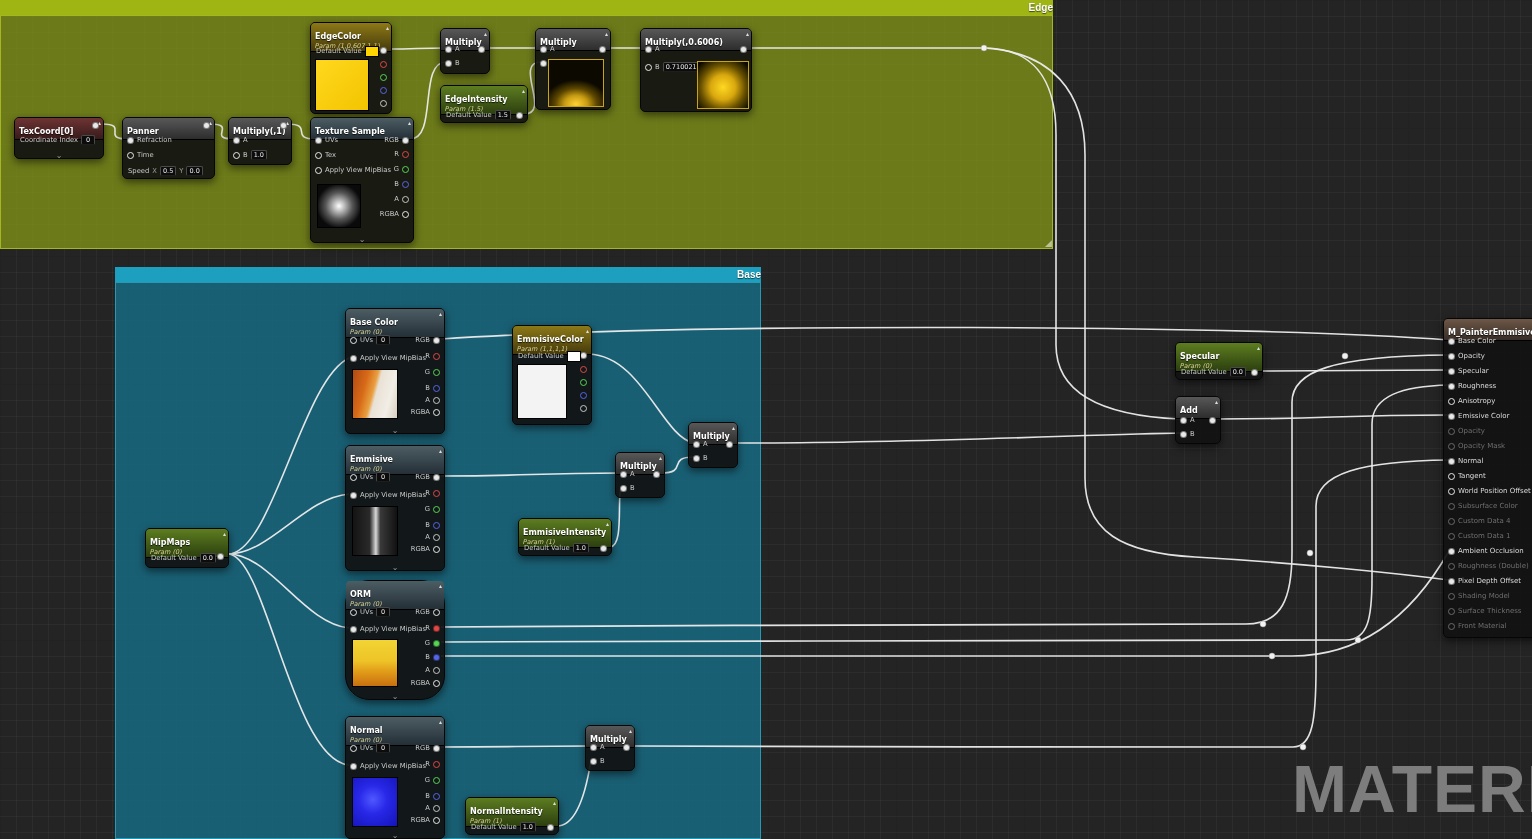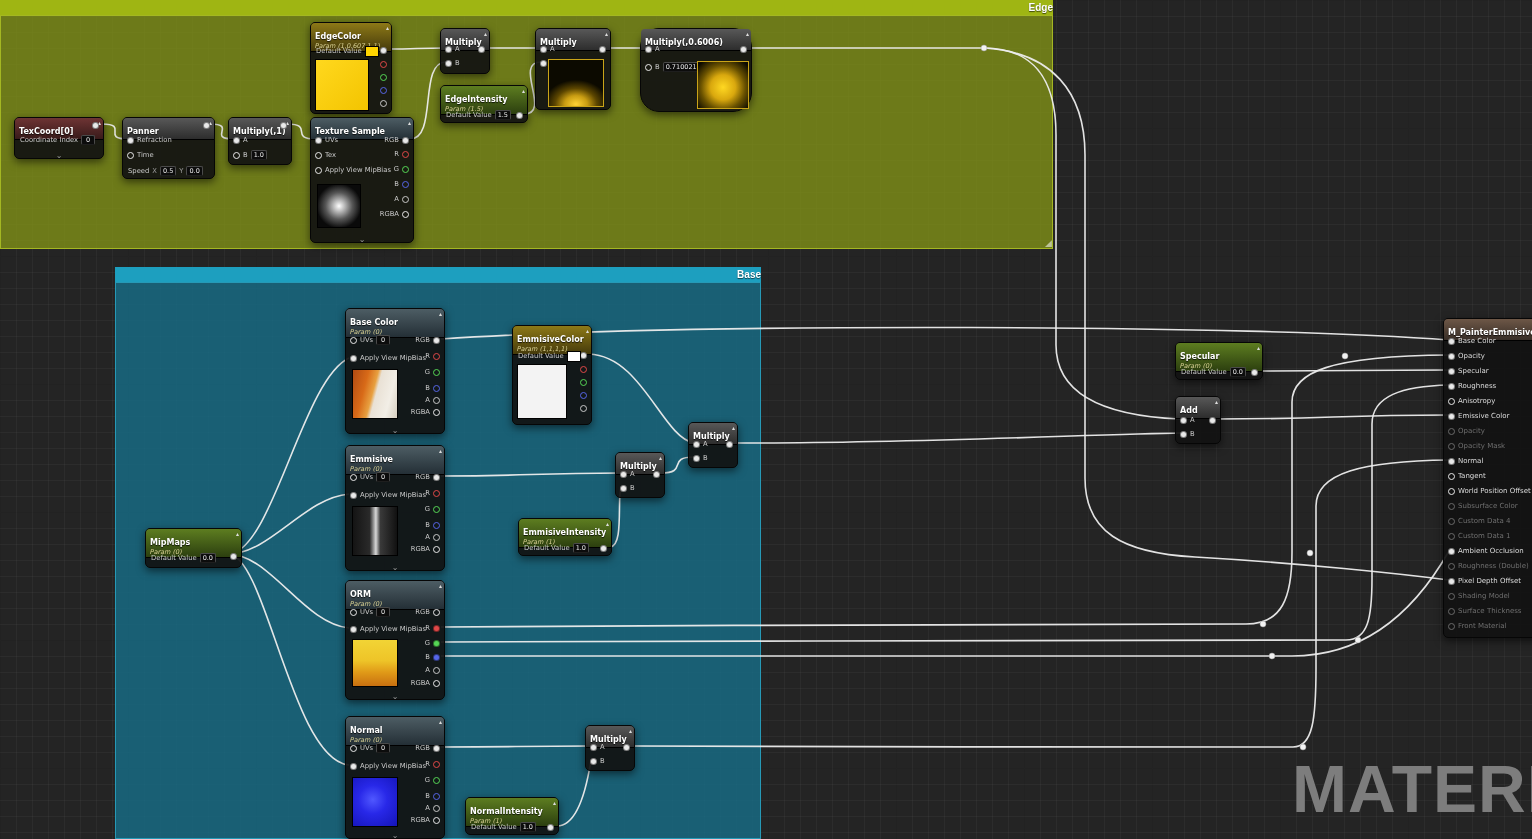--- a/index.html
+++ b/index.html
@@ -264,37 +264,37 @@
         </div>
         <div class="hrow in" style="top: 34px;">
           <span class="pin filled" style="color: rgb(233, 233, 233);"></span>
           <span>B</span>
         </div>
         <div class="hrow out" style="top: 20px;">
           <span class="pin filled" style="color: rgb(233, 233, 233);"></span>
         </div>
         <div class="preview pv-glow-bottom" style="left: 12px; top: 30px; width: 56px; height: 48px;"></div>
       </div>
-      <div class="node" style="left: 640px; top: 28px; width: 112px; height: 84px; border-radius: 19px;">
+      <div class="node" style="left: 640px; top: 28px; width: 112px; height: 84px;">
         <div class="nhead hd-gray"><span class="ntitle">Multiply(,0.6006)</span><span class="harrow">▴</span></div>
         <div class="hrow in" style="top: 20px;">
           <span class="pin filled" style="color: rgb(233, 233, 233);"></span>
           <span>A</span>
         </div>
         <div class="hrow in" style="top: 38px;">
           <span class="pin hollow" style="color: rgb(233, 233, 233);"></span>
           <span>B</span>
           <span class="vbox">0.710021</span>
         </div>
         <div class="hrow out" style="top: 20px;">
           <span class="pin filled" style="color: rgb(233, 233, 233);"></span>
         </div>
         <div class="preview pv-glow-center" style="left: 56px; top: 32px; width: 52px; height: 48px;"></div>
       </div>
-      <div class="node" style="left: 145px; top: 528px; width: 97px; height: 40px;">
+      <div class="node" style="left: 145px; top: 528px; width: 84px; height: 40px;">
         <div class="nhead hd-green"><span class="ntitle">MipMaps</span><span class="harrow">▴</span><div class="nsub">Param (0)</div></div>
         <div class="hrow out" style="top: 27px;">
           <span class="pin filled" style="color: rgb(233, 233, 233);"></span>
         </div>
         <div class="hrow field" style="top: 29px;">
           <span>Default Value</span>
           <span class="vbox">0.0</span>
         </div>
       </div>
       <div class="node" style="left: 345px; top: 308px; width: 100px; height: 126px;">
@@ -427,21 +427,21 @@
       <div class="node" style="left: 518px; top: 518px; width: 94px; height: 38px;">
         <div class="nhead hd-green"><span class="ntitle">EmmisiveIntensity</span><span class="harrow">▴</span><div class="nsub">Param (1)</div></div>
         <div class="hrow out" style="top: 29px;">
           <span class="pin filled" style="color: rgb(233, 233, 233);"></span>
         </div>
         <div class="hrow field" style="top: 29px;">
           <span>Default Value</span>
           <span class="vbox">1.0</span>
         </div>
       </div>
-      <div class="node" style="left: 345px; top: 580px; width: 100px; height: 120px;">
+      <div class="node" style="left: 345px; top: 580px; width: 100px; height: 120px; border-radius: 24px;">
         <div class="nhead hd-steel"><span class="ntitle">ORM</span><span class="harrow">▴</span><div class="nsub">Param (0)</div></div>
         <div class="hrow in" style="top: 31px;">
           <span class="pin hollow" style="color: rgb(233, 233, 233);"></span>
           <span>UVs</span>
           <span class="vbox">0</span>
         </div>
         <div class="hrow in" style="top: 48px;">
           <span class="pin filled" style="color: rgb(233, 233, 233);"></span>
           <span>Apply View MipBias</span>
         </div>

